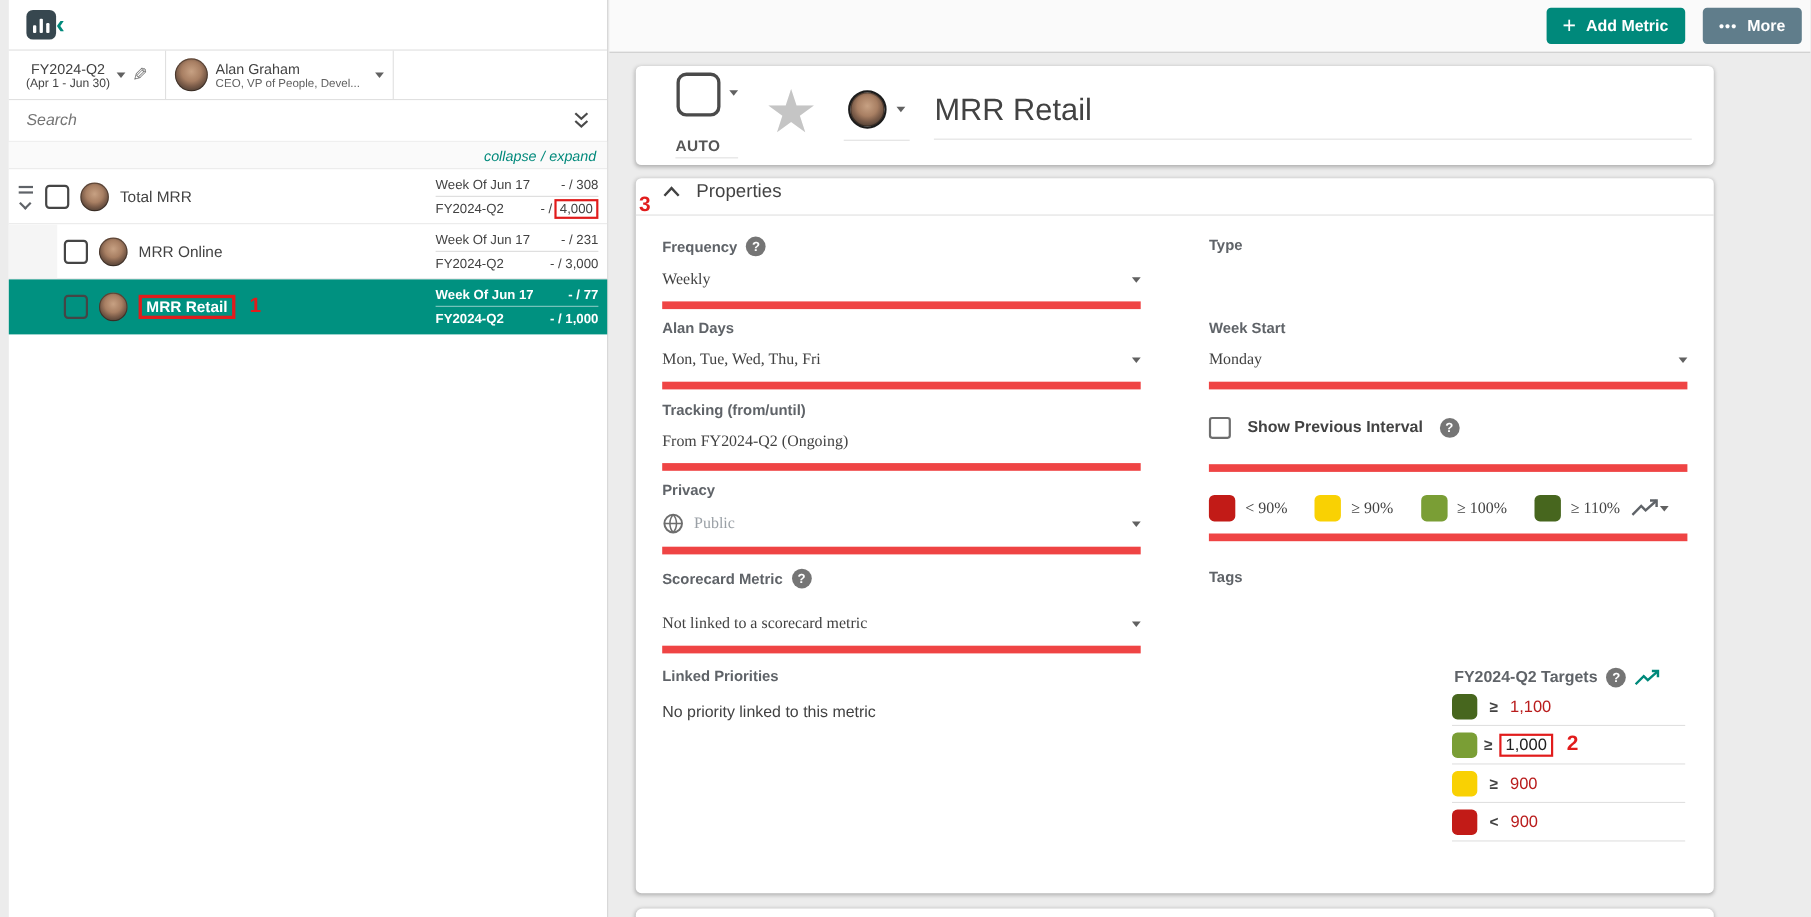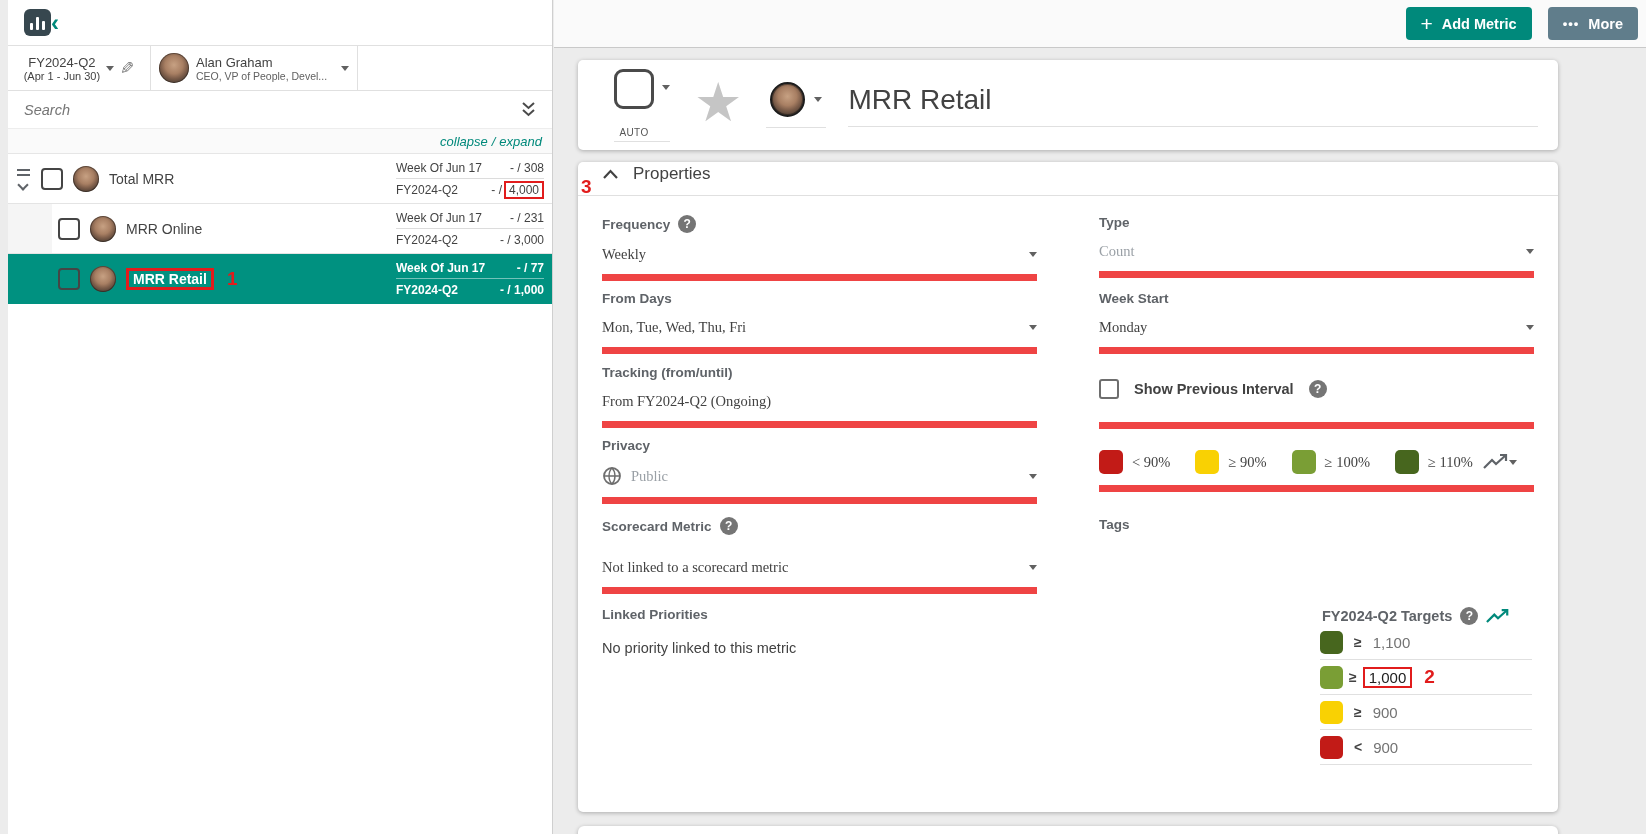--- a/index.html
+++ b/index.html
@@ -65,21 +65,21 @@
   .btn-add .plus { font-size:21px; font-weight:normal; line-height:1; }
   .btn-more { background:#607d8b; }
   .btn-more .dots { font-size:13px; letter-spacing:1px; }
 
   
   .card { position:absolute; left:578px; width:980px; background:#fff; border-radius:5px; box-shadow:0 1px 4px rgba(0,0,0,.28); }
   .card-head { top:60px; height:90px; display:flex; align-items:center; padding:0 20px 0 36px; }
   .auto-wrap { display:flex; align-items:flex-start; gap:8px; border-bottom:1px solid #e0e0e0; padding-bottom:3px; }
   .auto-col { display:flex; flex-direction:column; align-items:center; }
   .auto-box { width:40px; height:40px; border:3.5px solid #4a4a4a; border-radius:9px; cursor:pointer; }
-  .auto-lbl { font-size:10px; font-weight:normal; color:#555; letter-spacing:.4px; margin-top:18px; }
+  .auto-lbl { font-size:14px; font-weight:bold; color:#555; letter-spacing:.4px; margin-top:18px; }
   .auto-wrap .caret { margin-top:16px; }
   .star { font-size:54px; color:#c5c5c5; margin:0 0 6px 24px; line-height:1; cursor:pointer; }
   .owner-wrap { display:flex; align-items:center; gap:9px; margin-left:24px; border-bottom:1px solid #e0e0e0; padding:0 4px 10px 4px; }
   .title-wrap { flex:1; margin-left:22px; border-bottom:1px solid #e0e0e0; padding-bottom:10px; }
   .metric-title { font-size:28px; color:#424242; }
 
   .card-props { top:162px; height:650px; }
   .props-head { display:flex; align-items:center; gap:14px; padding:2px 24px 11px 24px; border-bottom:1px solid #e0e0e0; cursor:pointer; }
   .props-head .t { font-size:17px; color:#424242; }
   .props-body { display:grid; grid-template-columns:1fr 1fr; column-gap:62px; padding:14px 24px 0 24px; }
@@ -106,21 +106,21 @@
   .status-row { display:flex; align-items:center; margin-top:12px; }
   .status-item { display:flex; align-items:center; gap:9px; margin-right:25px; font-size:14.5px; color:#424242; }
   .trend { flex:none; }
 
   .targets { width:212px; margin-left:auto; margin-right:2px; }
   .targets-head { display:flex; align-items:center; gap:8px; font-size:14.5px; font-weight:bold; color:#5f6368; justify-content:flex-start; padding-left:2px; }
   .target-row { display:flex; align-items:center; gap:11px; height:35px; border-bottom:1px solid #e0e0e0; }
   .target-row:first-of-type { margin-top:6px; }
   .target-row .swatch { width:23px; height:23px; }
   .tsym { font-size:14px; font-weight:bold; color:#424242; }
-  .tval { font-size:15px; color:#737373; }
+  .tval { font-size:15px; color:#b91c1c; }
   .tval.dark { color:#212121; }
 
   .card-next { top:826px; height:30px; border-radius:6px 6px 0 0; }
 
   svg { display:block; }
 </style>
 </head>
 <body>
 
 <div class="screen">
@@ -276,29 +276,25 @@
           </div>
         <div class="fvalue underline pad-b">
             <span class="grow">Weekly</span>
             <span class="caret"></span>
           </div>
       </div>
       <div class="field r1">
         <div class="flabel">
             <span>Type</span>
           </div>
-        <div class="fvalue underline pad-b">
-            <span class="grow muted">Count</span>
-            <span class="caret"></span>
-          </div>
       </div>
 
       <div class="field r2">
         <div class="flabel">
-            <span>From Days</span>
+            <span>Alan Days</span>
           </div>
         <div class="fvalue underline pad-b">
             <span class="grow">Mon, Tue, Wed, Thu, Fri</span>
             <span class="caret"></span>
           </div>
       </div>
       <div class="field r2">
         <div class="flabel">
             <span>Week Start</span>
           </div>

